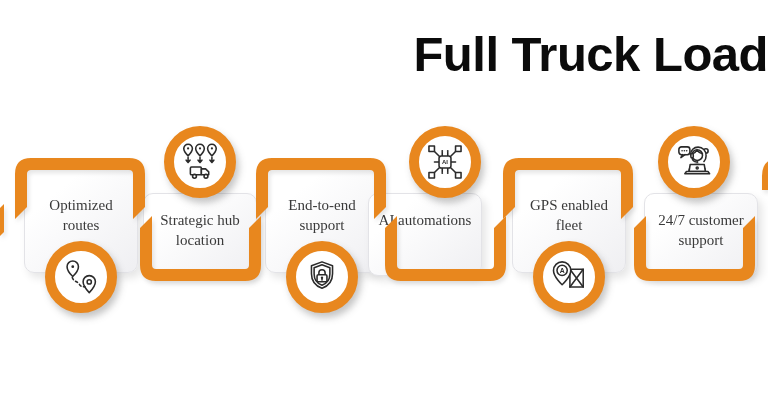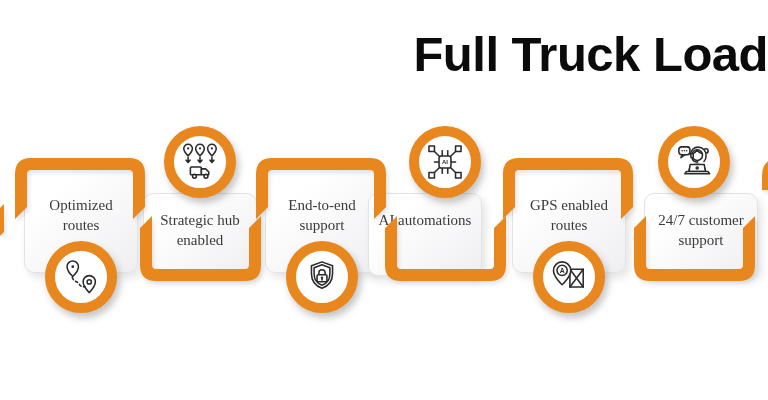--- a/index.html
+++ b/index.html
@@ -63,21 +63,21 @@
           <g fill="none" stroke="#2b2b2b" stroke-width="1.7" stroke-linecap="round" stroke-linejoin="round">
    <path d="M15 6.5c-3.4 0-6.2 2.8-6.2 6.2 0 4.6 6.2 10.8 6.2 10.8s6.2-6.2 6.2-10.8c0-3.4-2.8-6.2-6.2-6.2z"></path>
    <circle cx="15" cy="12.8" r="1.5" fill="#2b2b2b" stroke="none"></circle>
    <path d="M33 22.5c-3.7 0-6.7 3-6.7 6.7 0 5 6.7 11.8 6.7 11.8s6.7-6.8 6.7-11.8c0-3.7-3-6.7-6.7-6.7z"></path>
    <circle cx="33" cy="29.4" r="2.3"></circle>
    <path stroke-dasharray="2.6 2.9" d="M14.5 24.5c1.2 4.5 5.5 4 7.5 7.2 1.6 2.6 3.6 3.6 6.3 2.6"></path>
           </g>
         </svg>
       </div>
       <div class="card down" style="left: 143px;">
-        <div class="label">Strategic hub enabled</div>
+        <div class="label">Strategic hub location</div>
       </div>
       <div class="circle" style="left: 164px; top: 126px; border-color: rgb(232, 135, 30);">
         <svg width="44" height="44" viewBox="0 0 48 48">
           <g fill="none" stroke="#2b2b2b" stroke-width="1.7" stroke-linecap="round" stroke-linejoin="round">
             <path d="M11 4.6c-2.6 0-4.7 2.1-4.7 4.7 0 3.4 4.7 8 4.7 8s4.7-4.6 4.7-8c0-2.6-2.1-4.7-4.7-4.7z"></path>
             <circle cx="11" cy="9.2" r="1.2" fill="#2b2b2b" stroke="none"></circle>
             <path d="M24 4.6c-2.6 0-4.7 2.1-4.7 4.7 0 3.4 4.7 8 4.7 8s4.7-4.6 4.7-8c0-2.6-2.1-4.7-4.7-4.7z"></path>
             <circle cx="24" cy="9.2" r="1.2" fill="#2b2b2b" stroke="none"></circle>
             <path d="M37 4.6c-2.6 0-4.7 2.1-4.7 4.7 0 3.4 4.7 8 4.7 8s4.7-4.6 4.7-8c0-2.6-2.1-4.7-4.7-4.7z"></path>
             <circle cx="37" cy="9.2" r="1.2" fill="#2b2b2b" stroke="none"></circle>
@@ -120,21 +120,21 @@
    <circle cx="21" cy="12" r="1" fill="#2b2b2b" stroke="none"></circle>
             <circle cx="27" cy="12" r="1" fill="#2b2b2b" stroke="none"></circle>
    <circle cx="21" cy="36" r="1" fill="#2b2b2b" stroke="none"></circle>
             <circle cx="27" cy="36" r="1" fill="#2b2b2b" stroke="none"></circle>
    <rect x="17.5" y="17.5" width="13" height="13" rx="2.5" fill="#fff"></rect>
    <text x="24" y="26.4" font-size="6.5" font-weight="bold" text-anchor="middle" fill="#2b2b2b" stroke="none" font-family="Liberation Sans,sans-serif">AI</text>
           </g>
         </svg>
       </div>
       <div class="card up" style="left: 512px;">
-        <div class="label">GPS enabled routes</div>
+        <div class="label">GPS enabled fleet</div>
       </div>
       <div class="circle" style="left: 533px; top: 241px; border-color: rgb(232, 135, 30);">
         <svg width="44" height="44" viewBox="0 0 48 48">
           <g fill="none" stroke="#2b2b2b" stroke-width="1.7" stroke-linecap="round" stroke-linejoin="round">
    <path d="M25 15.5h14.5v19.5H25z" fill="#fff"></path>
    <path d="M25 15.5 39.5 35M39.5 15.5 25 35"></path>
    <path d="M16.5 7.5c-5.2 0-9.4 4.2-9.4 9.4 0 6.9 9.4 15.6 9.4 15.6s9.4-8.7 9.4-15.6c0-5.2-4.2-9.4-9.4-9.4z" fill="#fff"></path>
    <circle cx="16.5" cy="16.7" r="5.6" fill="#fff"></circle>
    <text x="16.5" y="19.4" font-size="7.5" font-weight="bold" text-anchor="middle" fill="#2b2b2b" stroke="none" font-family="Liberation Sans,sans-serif">A</text>
           </g>

